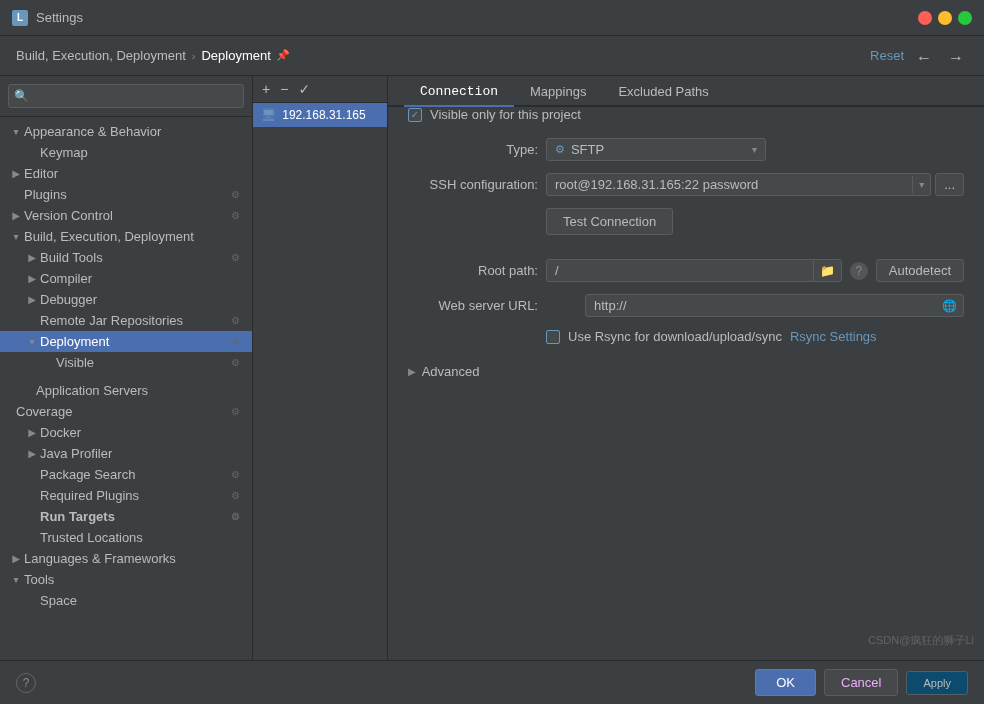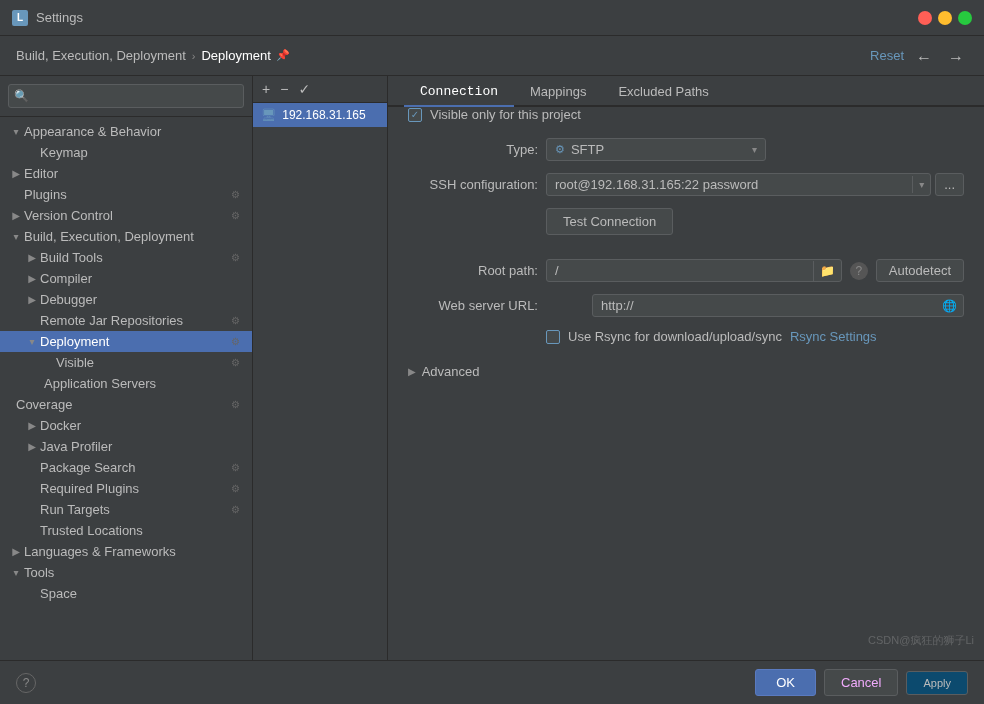--- a/index.html
+++ b/index.html
@@ -425,21 +425,21 @@
       color: #bbbbbb;
       padding: 3px 12px;
       cursor: pointer;
       font-size: 13px;
     }
 
     .url-row {
       display: flex;
       align-items: center;
       margin-bottom: 12px;
-      gap: 15px;
+      gap: 8px;
     }
     .url-input-wrap {
       flex: 1;
       display: flex;
       align-items: center;
       background: #45494a;
       border: 1px solid #5a5d5f;
       border-radius: 3px;
       margin-left: 39px;
     }
@@ -648,21 +648,21 @@
           <span class="tree-item-label">Deployment</span>
           <span class="settings-icon">⚙</span>
         </div>
 
         <div class="tree-item" style="padding-left: 40px;">
           <span class="arrow"></span>
           <span class="tree-item-label">Visible</span>
           <span class="settings-icon">⚙</span>
         </div>
 
-        <div class="tree-item" style="padding-left: 28px;">
+        <div class="tree-item" style="padding-left: 20px; margin-top: 7px;">
           <span class="arrow"></span>
           <span class="tree-item-label">Application Servers</span>
         </div>
 
         <div class="tree-item" style="">
           <span class="arrow"></span>
           <span class="tree-item-label">Coverage</span>
           <span class="settings-icon">⚙</span>
         </div>
 
@@ -681,21 +681,21 @@
           <span class="tree-item-label">Package Search</span>
           <span class="settings-icon">⚙</span>
         </div>
 
         <div class="tree-item" style="padding-left: 24px;">
           <span class="arrow"></span>
           <span class="tree-item-label">Required Plugins</span>
           <span class="settings-icon">⚙</span>
         </div>
 
-        <div class="tree-item" style="padding-left: 24px;">
+        <div class="tree-item" style="padding-left: 24px; font-weight: bold;">
           <span class="arrow"></span>
           <span class="tree-item-label">Run Targets</span>
           <span class="settings-icon">⚙</span>
         </div>
 
         <div class="tree-item" style="padding-left: 24px;">
           <span class="arrow"></span>
           <span class="tree-item-label">Trusted Locations</span>
         </div>
 

